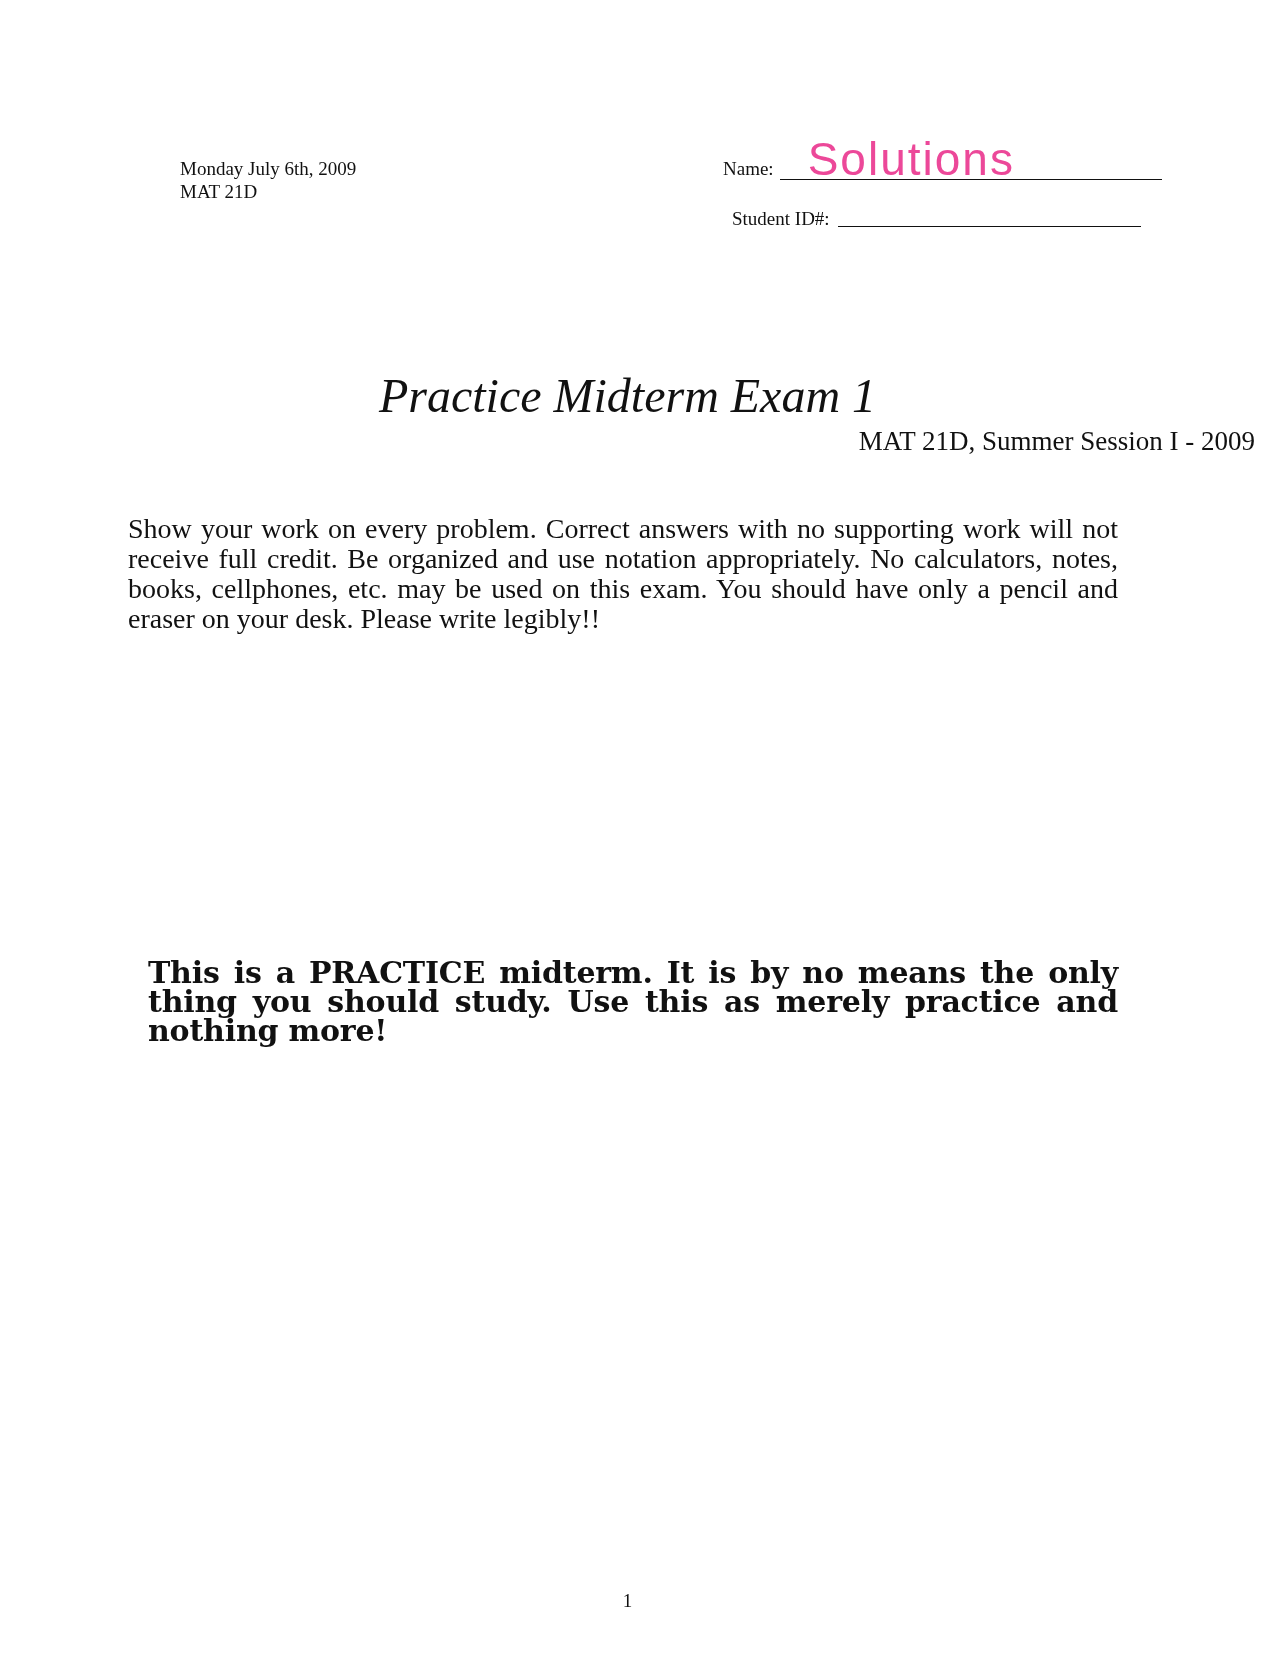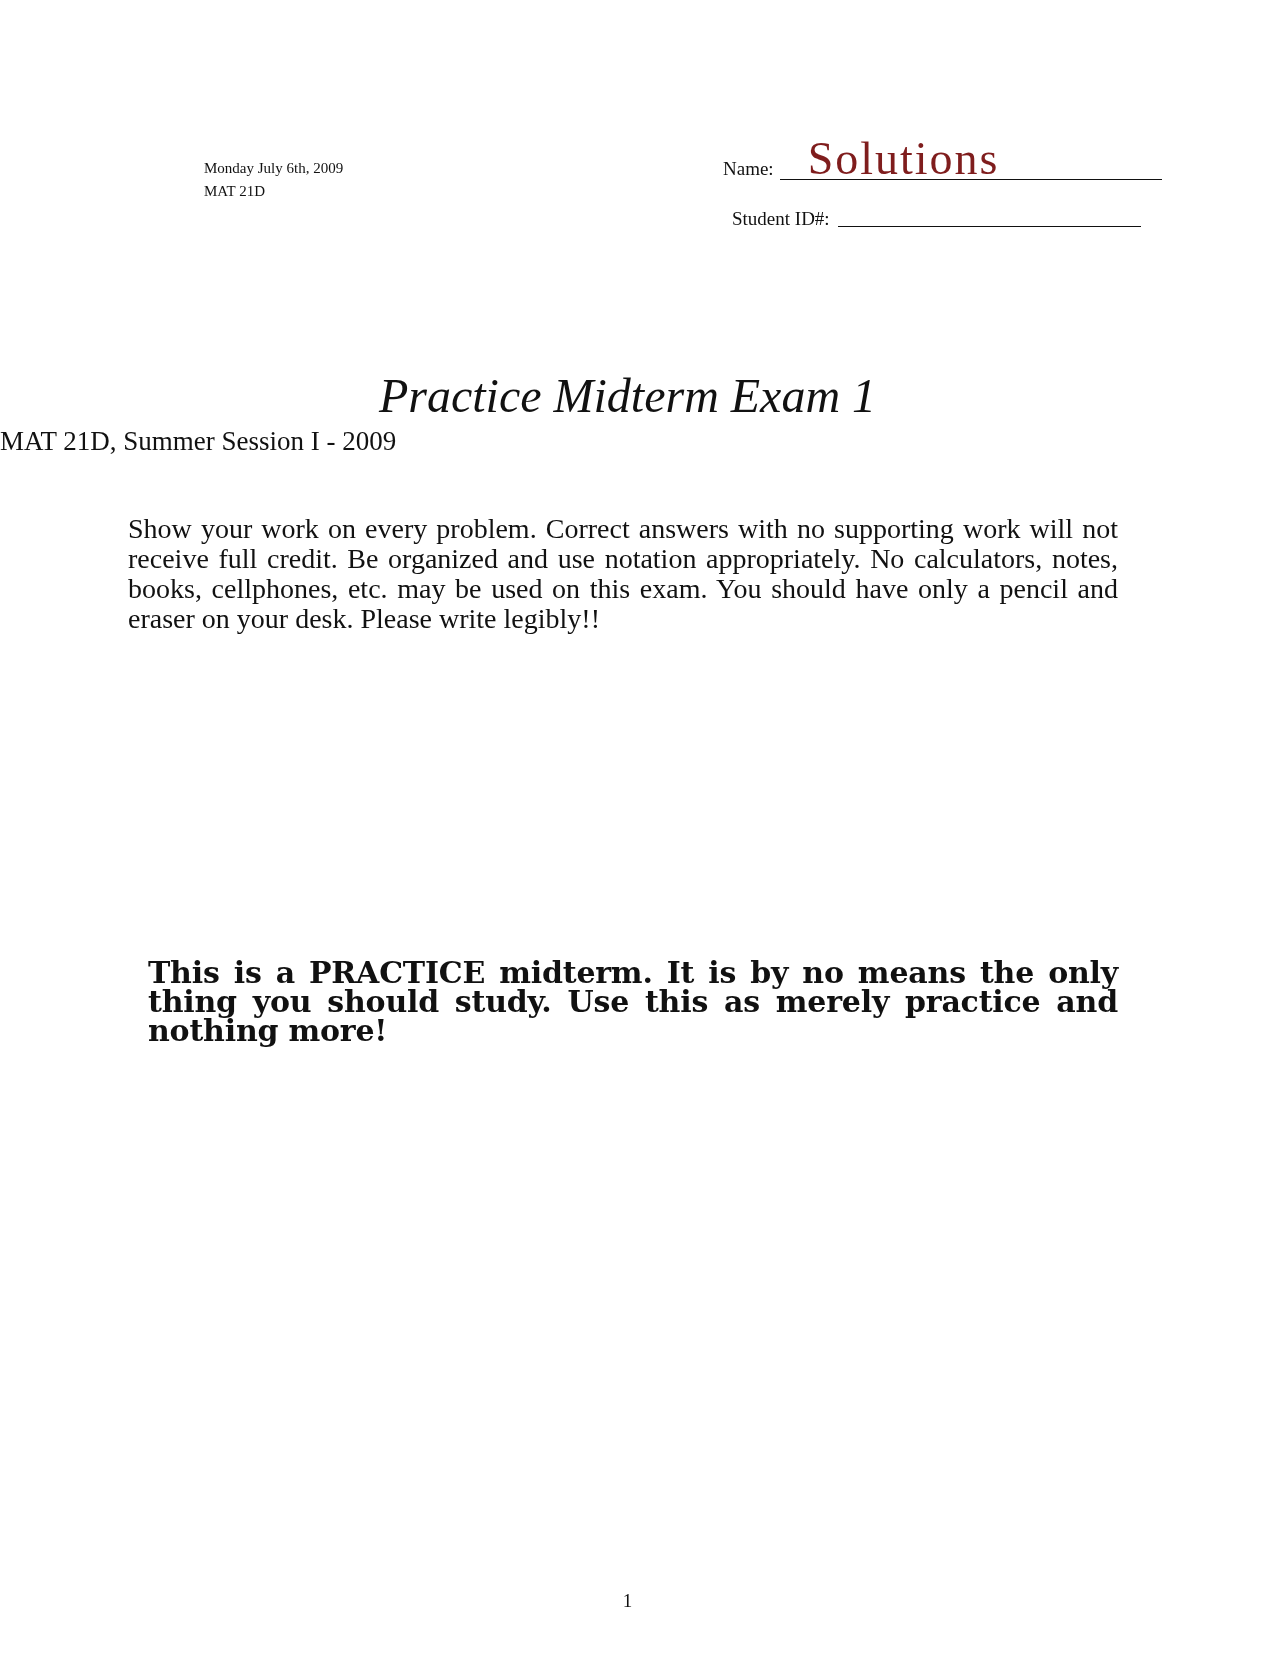--- a/index.html
+++ b/index.html
@@ -1,25 +1,25 @@
 <!DOCTYPE html>
 <html><head>
   <meta charset="utf-8">
   <style>
     html, body { margin:0; padding:0; background:#ffffff; }
     body { width:1280px; height:1662px; position:relative; overflow:hidden; color:#111; font-family:"DejaVu Serif", "Liberation Serif", serif; }
     .abs { position:absolute; }
-    .header-left { left:180px; top:157px; font-size:15px; line-height:23px; font-family:"Liberation Serif", serif;margin-left:24px; }
+    .header-left { left:180px; top:157px; font-size:19px; line-height:23px; font-family:"Liberation Serif", serif; }
     .name-row { left:723px; top:158px; font-size:19px; font-family:"Liberation Serif", serif; display:flex; align-items:flex-end;justify-content:flex-end; }
     .name-line { position:relative; width:382px; height:20px; border-bottom:1.6px solid #111; margin-left:6px; }
-    .handwriting { position:absolute; left:28px; bottom:-4px; font-family:Liberation Serif, serif; font-size:46px; font-weight:300; letter-spacing:2px; line-height:48px; color:#7f1d1d; }
+    .handwriting { position:absolute; left:28px; bottom:-4px; font-family:Liberation Sans, sans-serif; font-size:46px; font-weight:300; letter-spacing:2px; line-height:48px; color:#ec4899; }
     .id-row { left:732px; top:208px; font-size:19px; font-family:"Liberation Serif", serif; display:flex; align-items:flex-start; }
     .id-line { width:303px; height:18px; border-bottom:1.3px solid #111; margin-left:8px; }
     .title { left:0; width:1255px; top:368px; text-align:center; font-size:48px; font-family:"Liberation Serif", serif;font-style:italic; }
-    .subtitle { left:0; width:1255px; top:426px; text-align:left; font-size:27px; font-family:"Liberation Serif", serif; }
+    .subtitle { left:0; width:1255px; top:426px; text-align:right; font-size:27px; font-family:"Liberation Serif", serif; }
     .instructions { left:128px; top:514px; width:990px; font-size:28px; line-height:30px; font-family:"Liberation Serif", serif; text-align:justify; }
     .notice { left:148px; top:958px; width:970px; font-size:30px; line-height:29px; font-weight:bold; font-family:"DejaVu Serif", serif; text-align:justify; letter-spacing:-0.2px; }
     .page-number { left:0; width:1255px; top:1590px; text-align:center; font-size:19px; font-family:"Liberation Serif", serif; }
   </style>
 </head>
 <body>
 
 <div class="abs header-left">
   <div>Monday July 6th, 2009</div>
   <div>MAT 21D</div>

